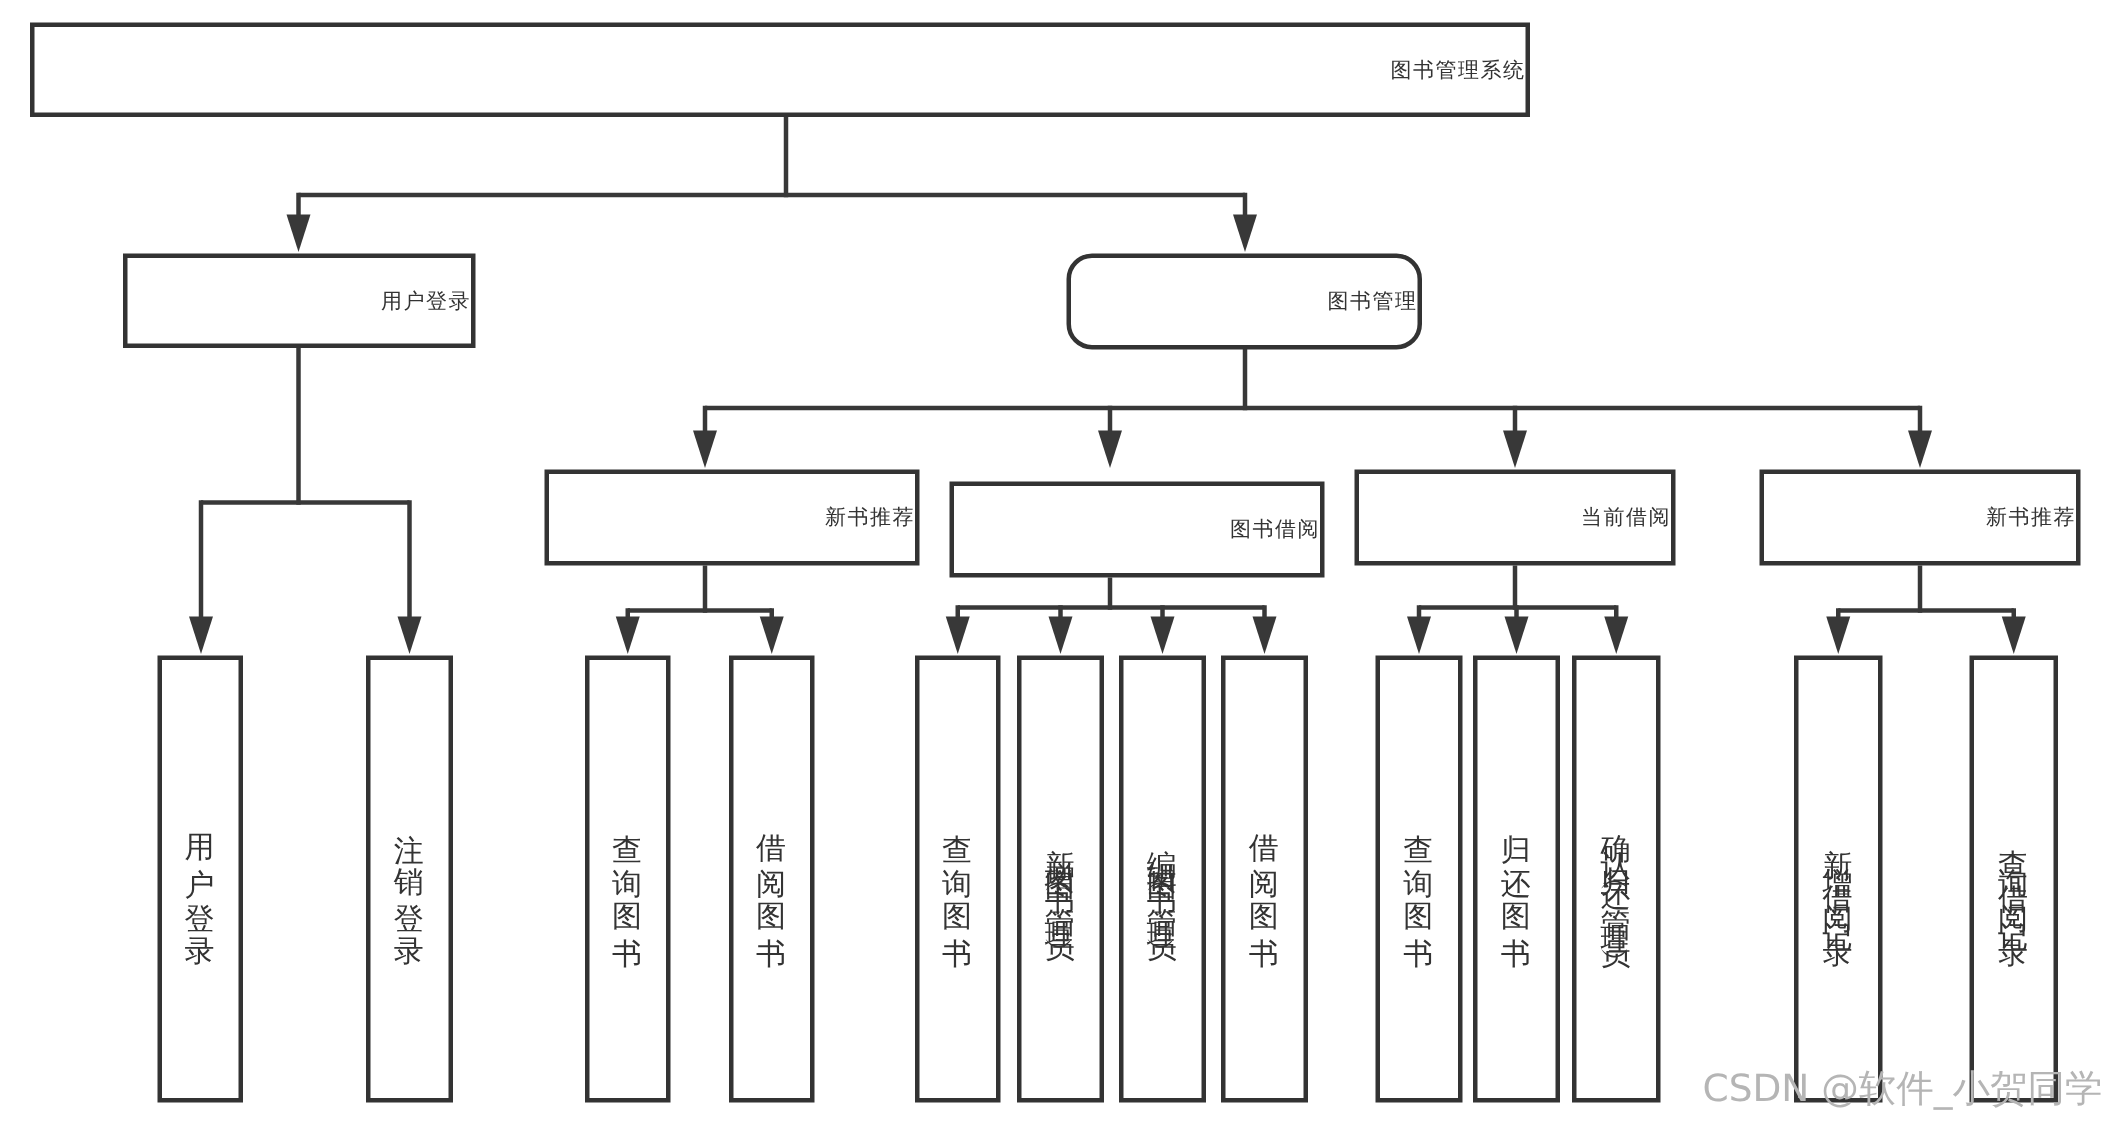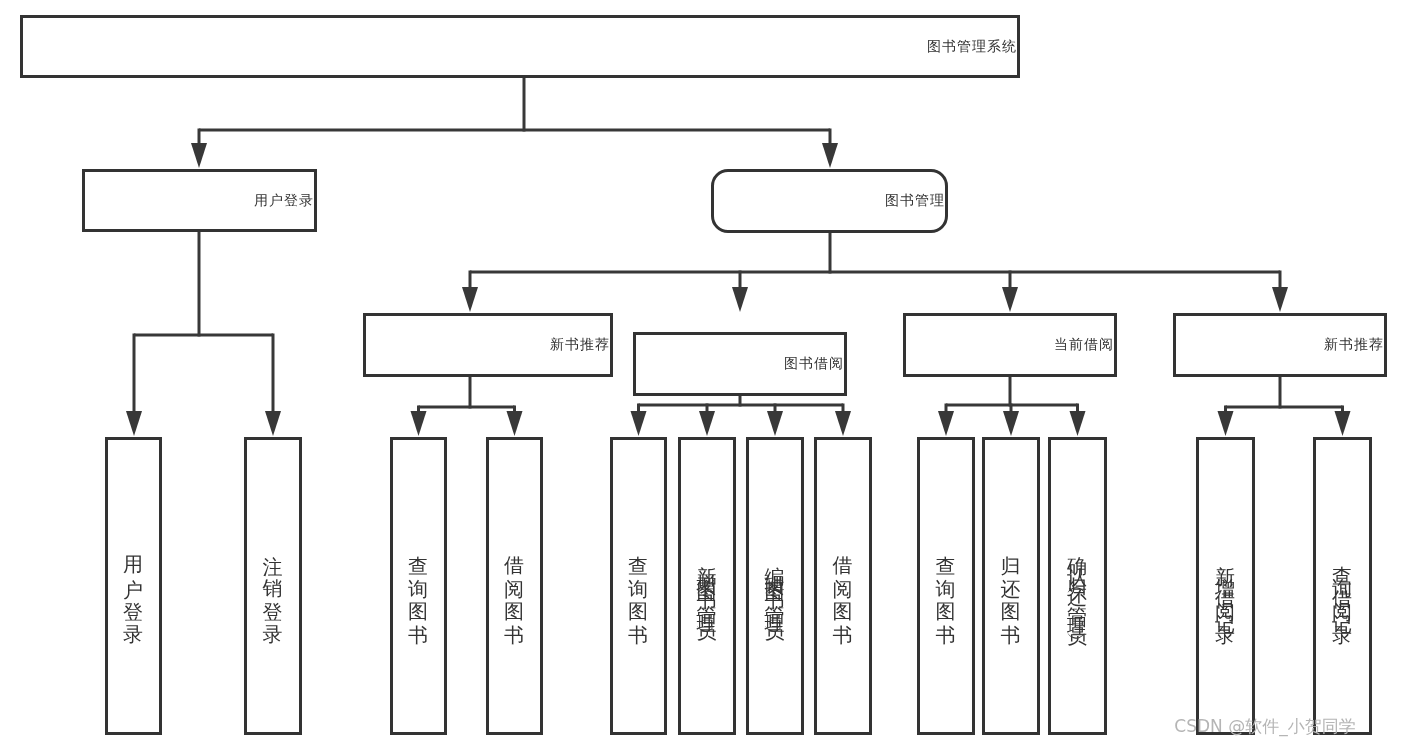--- a/index.html
+++ b/index.html
@@ -50,22 +50,22 @@
   }
   .ls-4 .vtext { letter-spacing: 23px; }
   .ls-6 .vtext { letter-spacing: 12px; }
   .ls-8 .vtext { letter-spacing: 10px; }
   .ls-9 .vtext { letter-spacing: 8px; }
   .watermark {
     position: absolute;
     left: 1135px;
     top: 715px;
     width: 260px;
-    text-align: center;
-    font-size: 17px;
+    text-align: right;
+    font-size: 25px;
     line-height: 22px;
     color: #b5b5b5;
     z-index: 2;
     white-space: nowrap;
   }
 </style>
 </head>
 <body>
 
 <div class="stage">
@@ -147,21 +147,21 @@
   <div class="box hbox" style="left:82px; top:169px; width:235px; height:63px;">
     <span>用户登录</span>
   </div>
   <div class="box hbox" style="left:711px; top:169px; width:237px; height:64px;border-radius:17px;">
     <span>图书管理</span>
   </div>
 
   <div class="box hbox" style="left:363px; top:313px; width:250px; height:64px;">
     <span>新书推荐</span>
   </div>
-  <div class="box hbox" style="left:633px; top:332px; width:214px; height:64px;">
+  <div class="box hbox" style="left:633px; top:321px; width:250px; height:64px;">
     <span>图书借阅</span>
   </div>
   <div class="box hbox" style="left:903px; top:313px; width:214px; height:64px;font-family:Liberation Mono, monospace;">
     <span>当前借阅</span>
   </div>
   <div class="box hbox" style="left:1173px; top:313px; width:214px; height:64px;">
     <span>新书推荐</span>
   </div>
 
   <div class="box vbox ls-4" style="left:105px; top:437px; width:57px; height:298px;">

